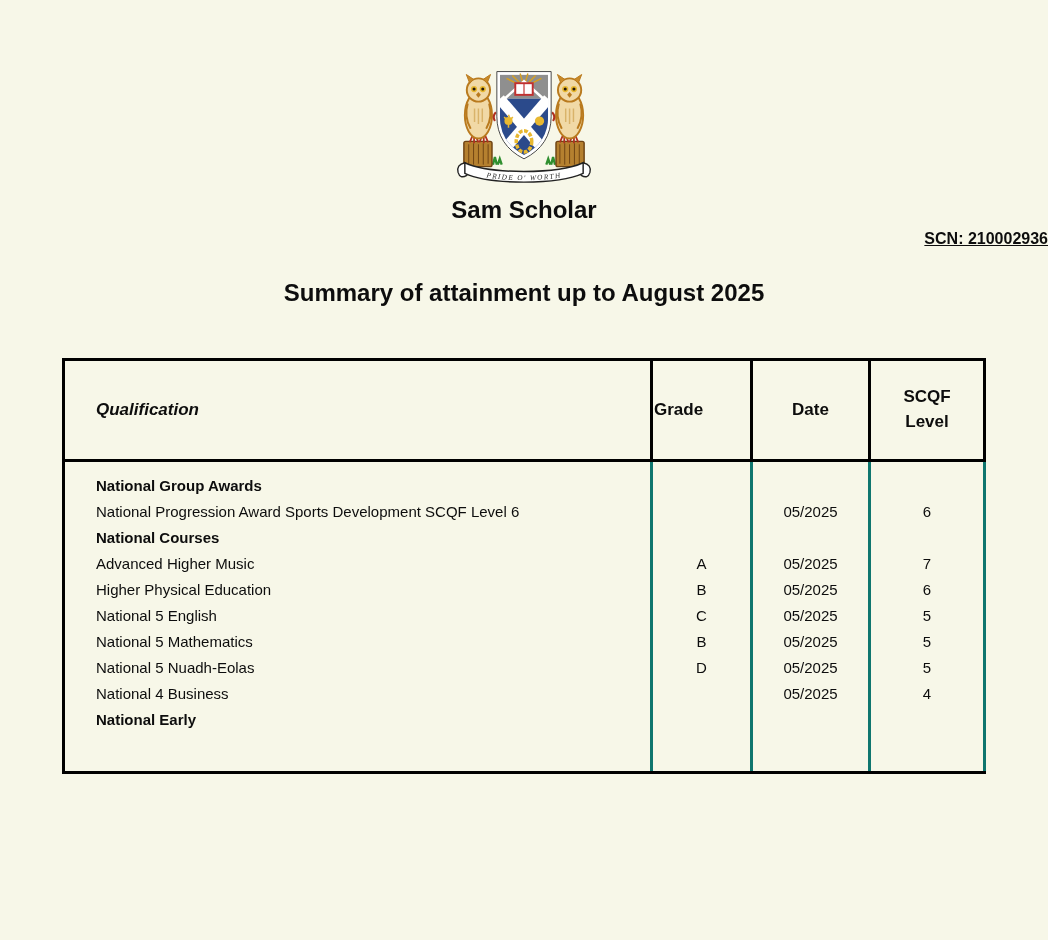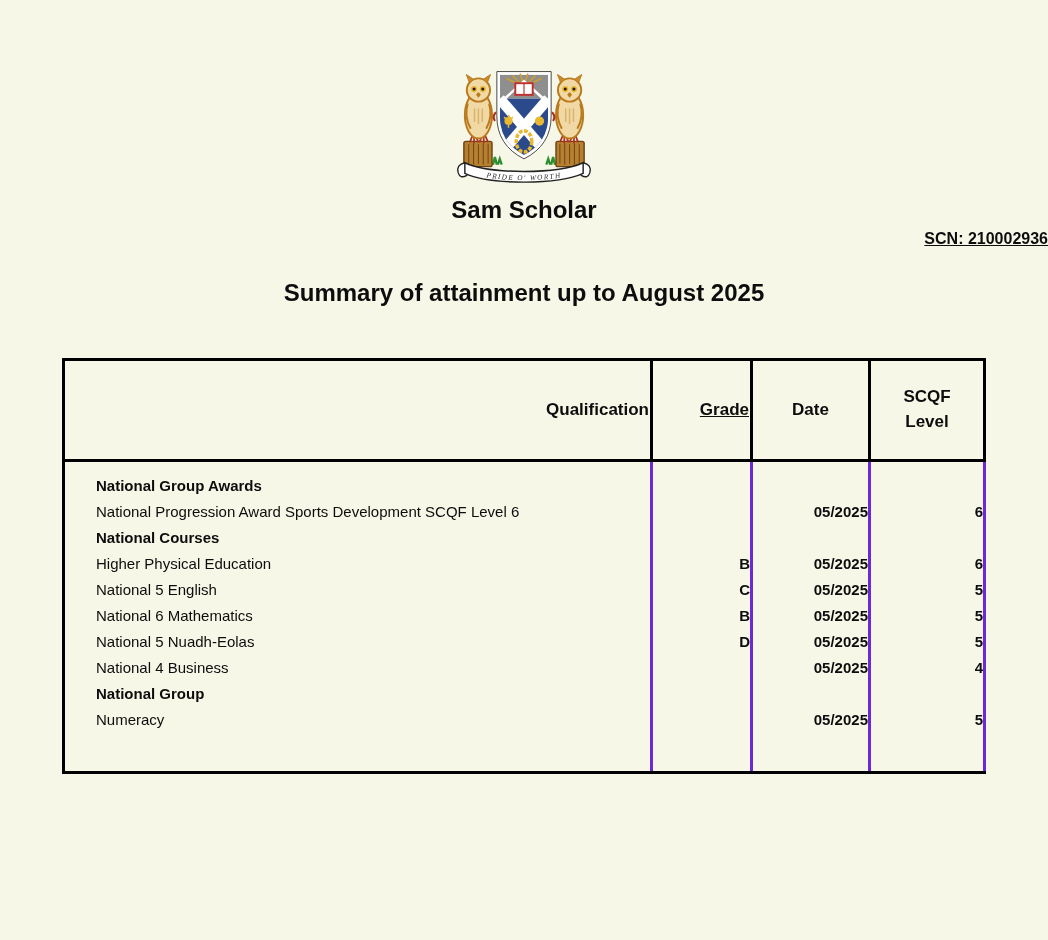--- a/index.html
+++ b/index.html
@@ -41,45 +41,45 @@
   }
   table.attainment {
     width: 886px;
     margin: 51px auto 0 auto;
     border-collapse: collapse;
     table-layout: fixed;
   }
   table.attainment th,
   table.attainment td {
     border-left: 3px solid #000;
-    border-right: 3px solid #6d28d9;
+    border-right: 3px solid #0f766e;
   }
   table.attainment thead th {
     border: 3px solid #000;
     height: 96px;
     font-size: 17px;
     font-weight: bold;
     vertical-align: middle;
     background: transparent;
   }
-  th.col-qual-h { text-align: right; padding-left: 31px; width: 553px; }
-  th.col-grade-h { text-align: right; width: 95px; text-decoration: underline; }
+  th.col-qual-h { text-align: left; padding-left: 31px; width: 553px; font-style: italic; }
+  th.col-grade-h { text-align: left; width: 95px; }
   th.col-date-h { text-align: center; width: 113px; }
   th.col-level-h { text-align: center; width: 110px; white-space: pre-line; line-height: 1.45; }
   table.attainment tbody td {
     font-size: 15px;
     line-height: 26px;
     height: 26px;
     padding: 0;
     vertical-align: middle;
   }
   table.attainment tbody tr:first-child td { padding-top: 11px; }
   table.attainment tbody tr:last-child td { padding-bottom: 38px; border-bottom: 3px solid #000; }
   td.col-qual { text-align: left; padding-left: 31px !important; }
-  td.col-grade, td.col-date, td.col-level { text-align: right; font-weight: bold; }
+  td.col-grade, td.col-date, td.col-level { text-align: center; }
   tr.section-row td.col-qual { font-weight: bold; }
 </style>
 </head>
 <body>
 
 <svg class="crest" viewBox="0 0 150 132" xmlns="http://www.w3.org/2000/svg" aria-hidden="true">
   <defs>
     <g id="owl-shape">
 
       <rect x="13" y="86" width="29" height="26" rx="2" fill="#b5802f" stroke="#6e4313" stroke-width="1.5"></rect>
@@ -179,55 +179,55 @@
     <td class="col-date">05/2025</td>
     <td class="col-level">6</td>
   </tr>
       <tr class="section-row">
     <td class="col-qual">National Courses</td>
     <td class="col-grade"></td>
     <td class="col-date"></td>
     <td class="col-level"></td>
   </tr>
       <tr>
+    <td class="col-qual">Advanced Higher Music</td>
+    <td class="col-grade">A</td>
+    <td class="col-date">05/2025</td>
+    <td class="col-level">7</td>
+  </tr>
+      <tr>
     <td class="col-qual">Higher Physical Education</td>
     <td class="col-grade">B</td>
     <td class="col-date">05/2025</td>
     <td class="col-level">6</td>
   </tr>
       <tr>
     <td class="col-qual">National 5 English</td>
     <td class="col-grade">C</td>
     <td class="col-date">05/2025</td>
     <td class="col-level">5</td>
   </tr>
       <tr>
-    <td class="col-qual">National 6 Mathematics</td>
+    <td class="col-qual">National 5 Mathematics</td>
     <td class="col-grade">B</td>
     <td class="col-date">05/2025</td>
     <td class="col-level">5</td>
   </tr>
       <tr>
     <td class="col-qual">National 5 Nuadh-Eolas</td>
     <td class="col-grade">D</td>
     <td class="col-date">05/2025</td>
     <td class="col-level">5</td>
   </tr>
       <tr>
     <td class="col-qual">National 4 Business</td>
     <td class="col-grade"></td>
     <td class="col-date">05/2025</td>
     <td class="col-level">4</td>
   </tr>
       <tr class="section-row">
-    <td class="col-qual">National Group</td>
+    <td class="col-qual">National Early</td>
     <td class="col-grade"></td>
     <td class="col-date"></td>
     <td class="col-level"></td>
   </tr>
-      <tr>
-    <td class="col-qual">Numeracy</td>
-    <td class="col-grade"></td>
-    <td class="col-date">05/2025</td>
-    <td class="col-level">5</td>
-  </tr>
     </tbody>
 </table>
 
 </body></html>

